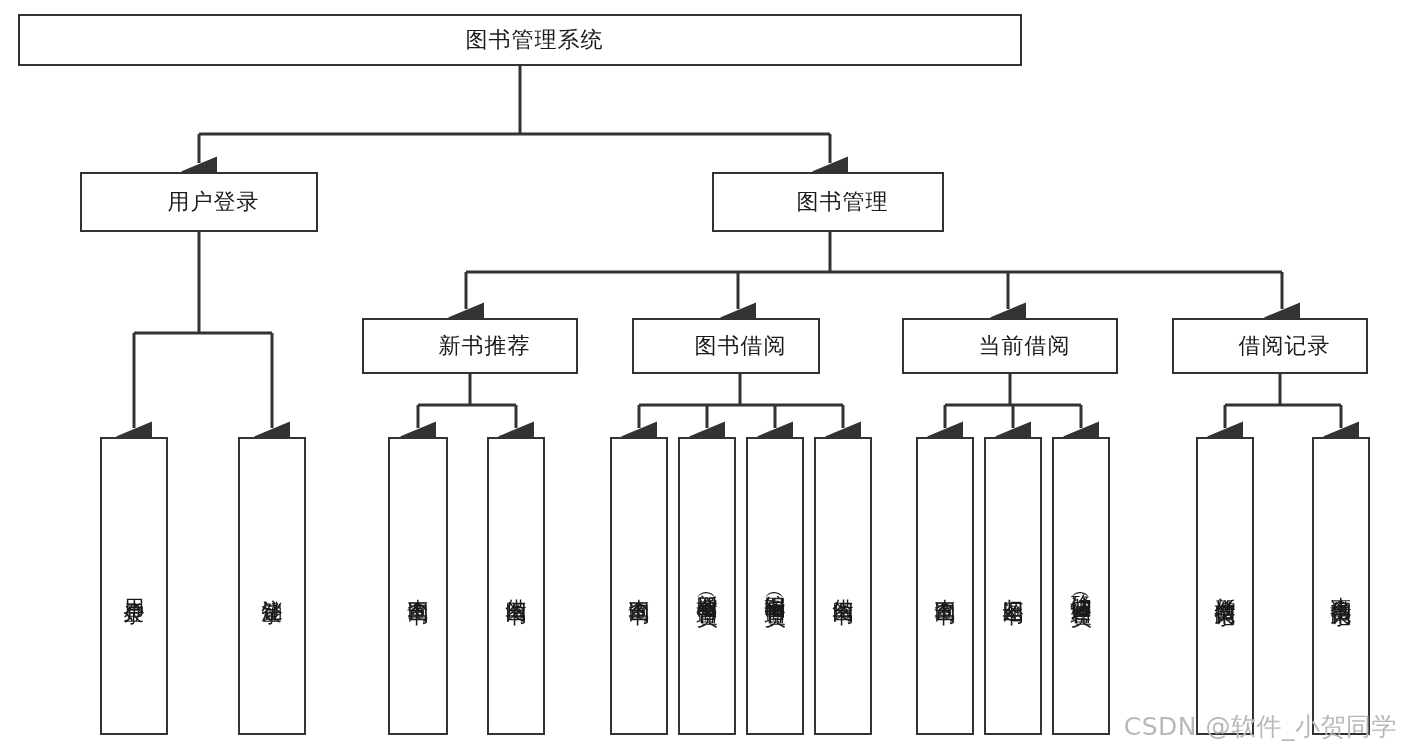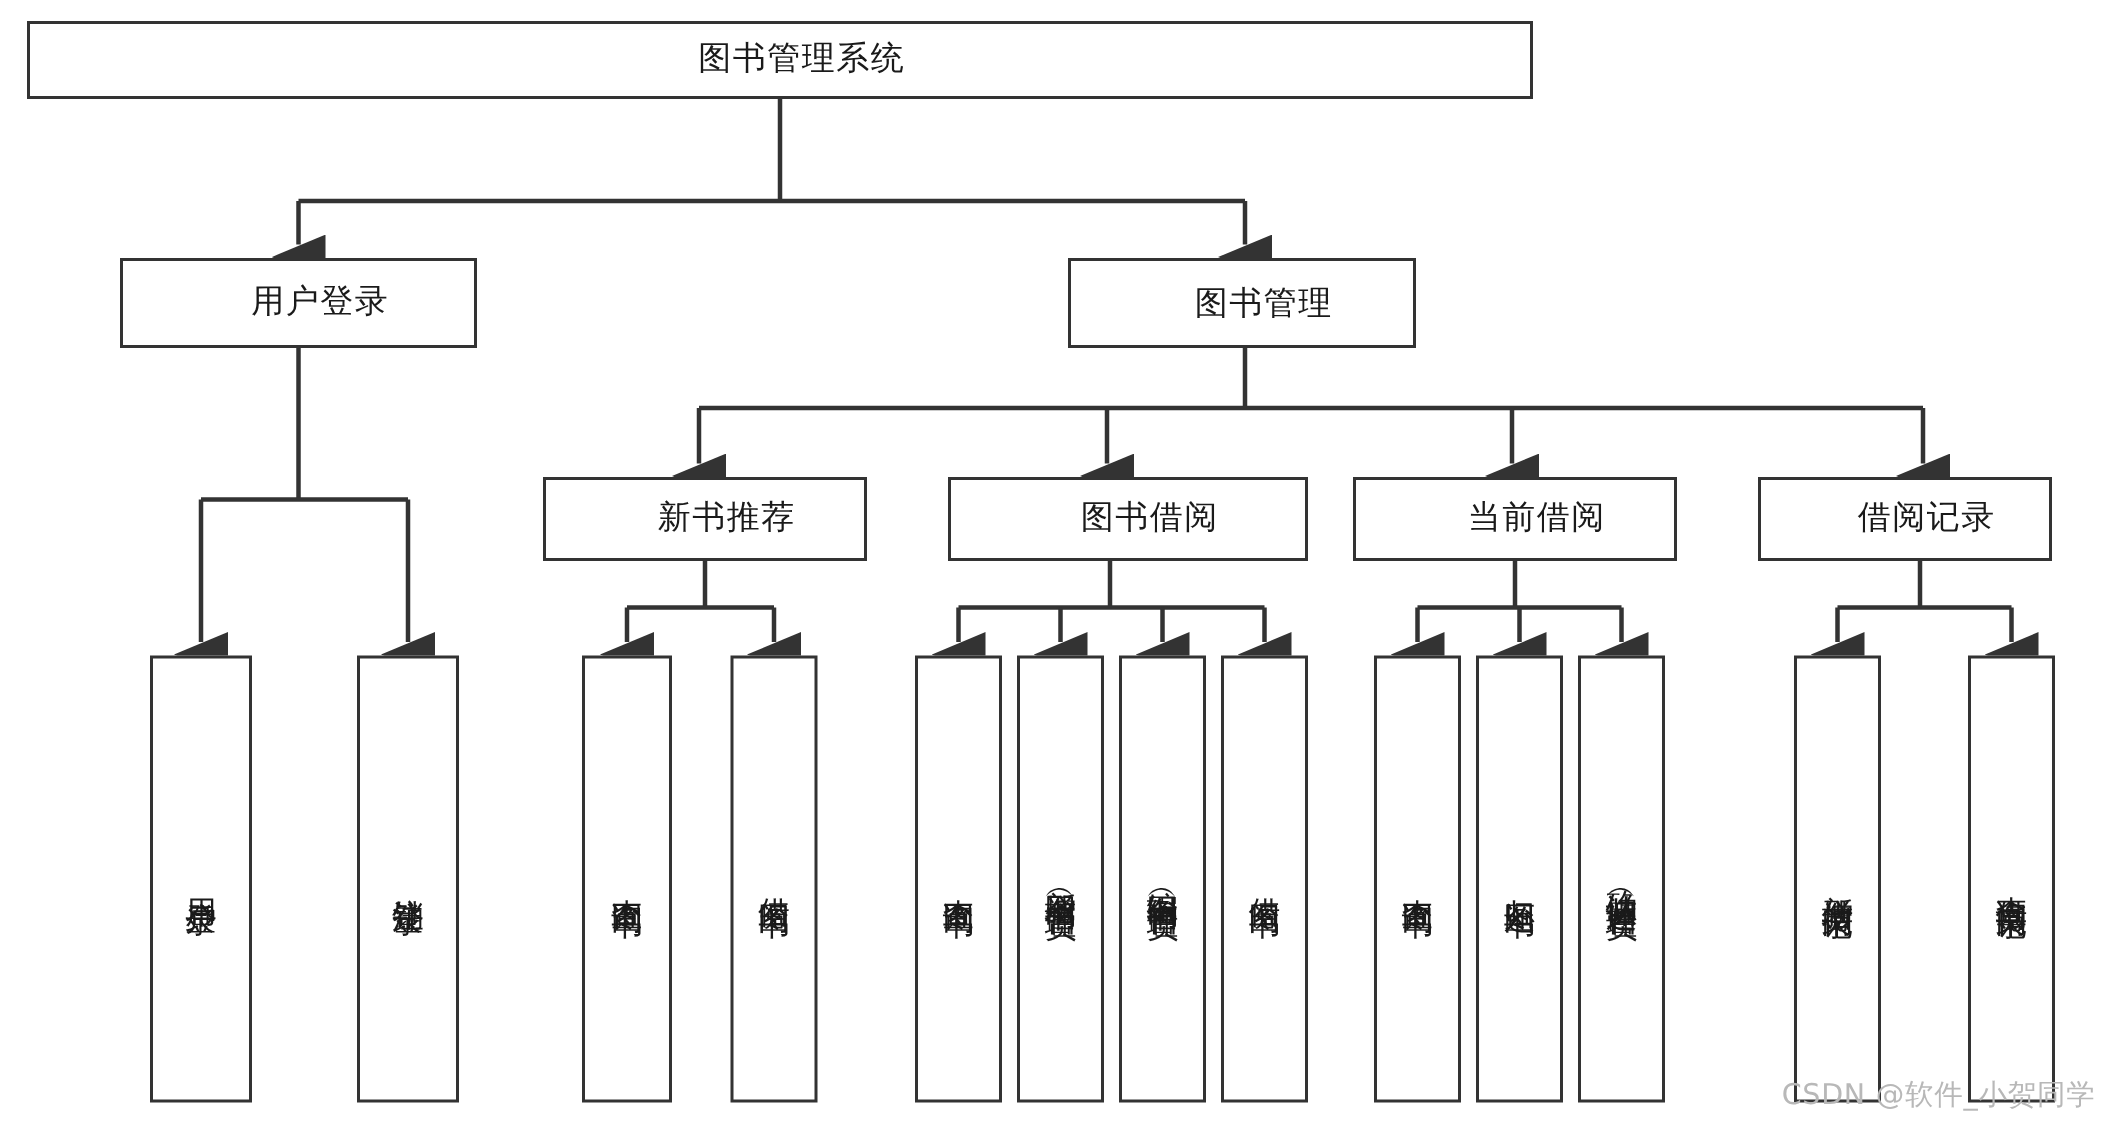--- a/index.html
+++ b/index.html
@@ -55,21 +55,21 @@
     writing-mode: vertical-rl;
     text-orientation: upright;
     display: block;
     text-align: center;
     max-height: 100%;
   }
   .watermark {
     position: absolute;
     right: 8px;
     bottom: 4px;
-    font-size: 19px;
+    font-size: 25px;
     color: #b8b8b8;
     letter-spacing: 0.5px;
     white-space: nowrap;
   }
 </style>
 </head>
 <body>
 
 <div id="canvas">
 
@@ -133,21 +133,21 @@
   <div class="node horiz" style="left:80px; top:172px; width:238px; height:60px;">
     <span>用户登录</span>
   </div>
   <div class="node horiz" style="left:712px; top:172px; width:232px; height:60px;font-family:Liberation Serif, serif;">
     <span>图书管理</span>
   </div>
 
   <div class="node horiz" style="left:362px; top:318px; width:216px; height:56px;text-align:center;">
     <span>新书推荐</span>
   </div>
-  <div class="node horiz" style="left:632px; top:318px; width:240px; height:56px;">
+  <div class="node horiz" style="left:632px; top:318px; width:188px; height:56px;">
     <span>图书借阅</span>
   </div>
   <div class="node horiz" style="left:902px; top:318px; width:216px; height:56px;justify-content:center;">
     <span>当前借阅</span>
   </div>
   <div class="node horiz" style="left:1172px; top:318px; width:196px; height:56px;">
     <span>借阅记录</span>
   </div>
 
   <div class="node vert" style="left:100px; top:437px; width:68px; height:298px;">

